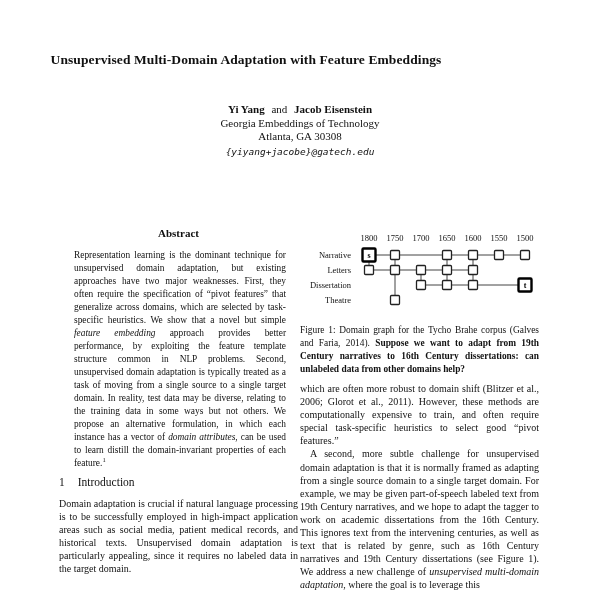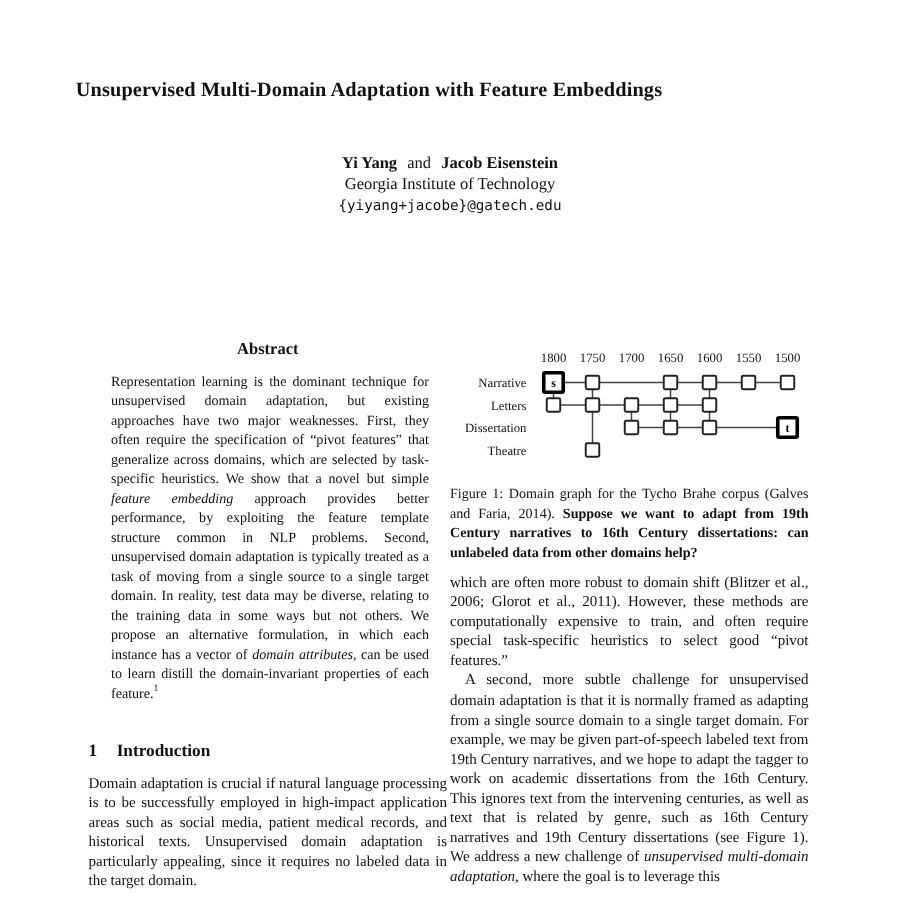--- a/index.html
+++ b/index.html
@@ -15,36 +15,36 @@
     position:absolute; top:52px; left:0; width:492px;
     text-align:center; font-size:13.5px; font-weight:bold;
     letter-spacing:0.1px;
   }
   .authors {
     position:absolute; top:103px; left:0; width:600px;
     text-align:center; font-size:11px; line-height:13.5px;
   }
   .names .nm { font-weight:bold;margin-top:24px; }
   .names .and { margin:0 4px; }
-  .email { font-family:"DejaVu Sans Mono", monospace; font-size:9.5px; margin-top:1px; }
+  .email { font-family:"DejaVu Sans Mono", monospace; font-size:9.5px; margin-top:1px;font-style:italic; }
 
   .cols {
     position:absolute; top:222px; left:59px; width:482px;
     display:flex; gap:2px;
   }
   .col { width:239px; }
 
   .abs-head { text-align:center; font-weight:bold; font-size:11px; margin-top:5px; }
   .abs-body {
     margin:10px 12px 0 15px;
     font-size:9.4px; line-height:13px; text-align:justify;
   }
   sup.fn { font-size:6.5px; vertical-align:super; line-height:0; }
 
-  .sec-head { margin-top:25px; font-size:11.5px; font-weight:bold; }
+  .sec-head { margin-top:6px; font-size:11.5px; font-weight:normal; }
   .sec-num { margin-right:13px; }
 
   .body-text { font-size:10px; line-height:13.1px; text-align:justify; }
   .intro-p { margin-top:9px; }
 
   figure { margin:0; }
   #domain-graph { display:block; margin-top:8px; }
   figcaption {
     margin-top:12px; font-size:9.4px; line-height:13px; text-align:justify;
   }
@@ -71,21 +71,22 @@
 <div>
 
   <h1 class="title">Unsupervised Multi-Domain Adaptation with Feature Embeddings</h1>
 
   <div class="authors">
     <div class="names">
       <span class="nm">Yi Yang</span>
       <span class="and">and</span>
       <span class="nm">Jacob Eisenstein</span>
     </div>
-    <div>Georgia Institute of Technology</div>
+    <div>Georgia Embeddings of Technology</div>
+    <div>Atlanta, GA 30308</div>
     <div class="email">{yiyang+jacobe}@gatech.edu</div>
   </div>
 
   <div class="cols">
 
     <div class="col">
       <div class="abs-head">Abstract</div>
       <p class="abs-body"><span>Representation learning is the dominant technique for unsupervised domain adaptation, but existing approaches have two major weaknesses. First, they often require the specification of “pivot features” that generalize across domains, which are selected by task-specific heuristics. We show that a novel but simple </span><i>feature embedding</i><span> approach provides better performance, by exploiting the feature template structure common in NLP problems. Second, unsupervised domain adaptation is typically treated as a task of moving from a single source to a single target domain. In reality, test data may be diverse, relating to the training data in some ways but not others. We propose an alternative formulation, in which each instance has a vector of </span><i>domain attributes</i><span>, can be used to learn distill the domain-invariant properties of each feature.</span><sup class="fn">1</sup></p>
 
       <div class="sec-head">

